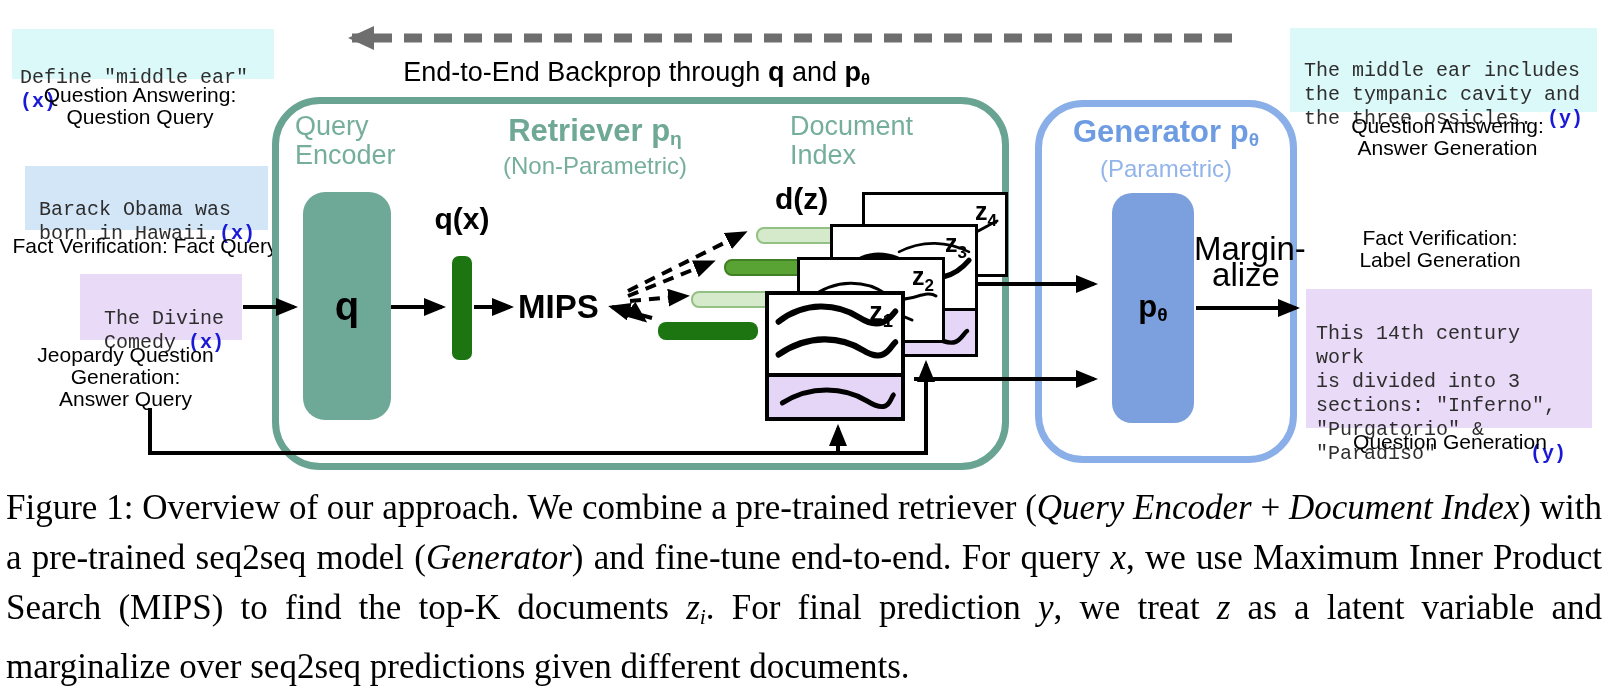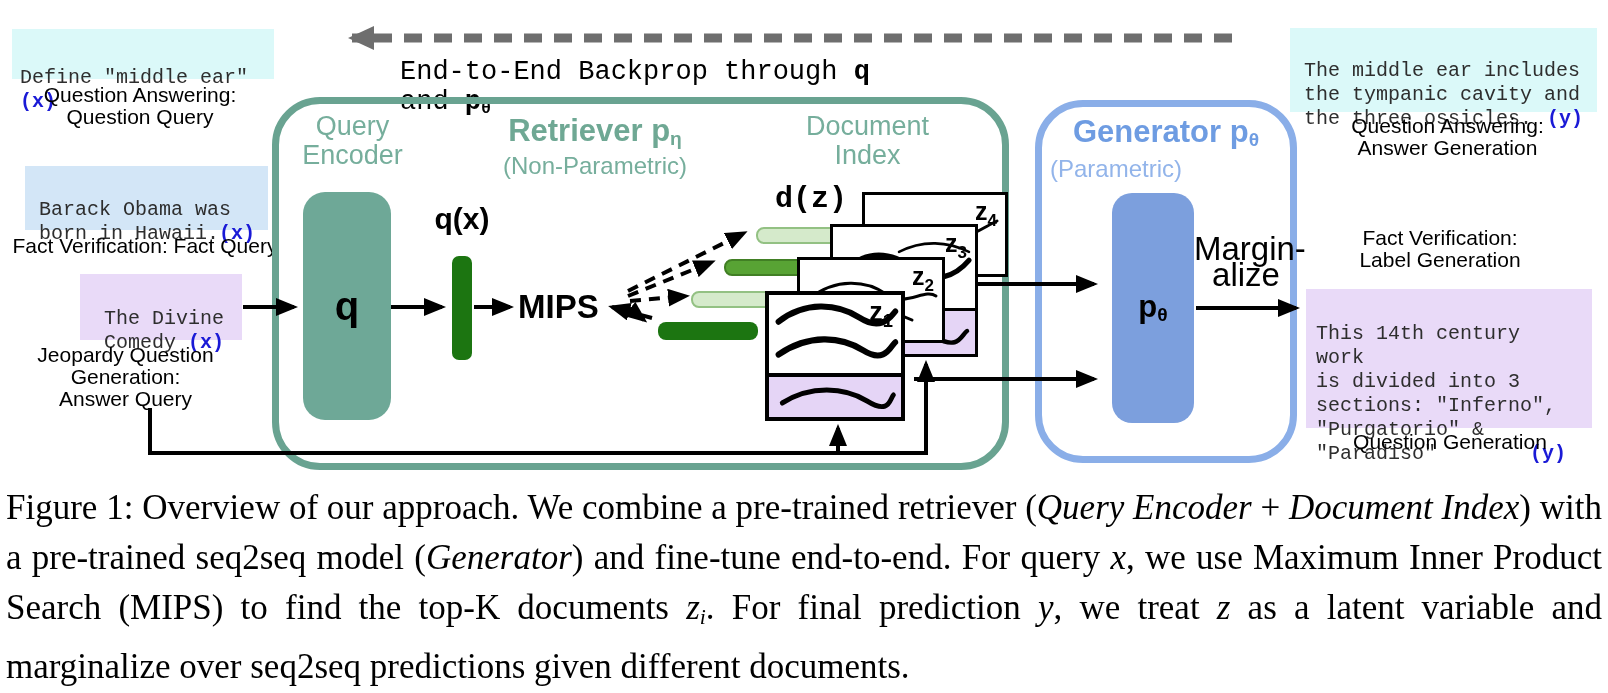--- a/index.html
+++ b/index.html
@@ -18,24 +18,24 @@
   
   .cap-label{position:absolute;font-size:21px;line-height:22px;color:#000;
              text-align:center;white-space:pre-line;}
 
   
   .retriever-box{position:absolute;left:272px;top:97px;width:737px;height:373px;
                  border:7px solid #69a391;border-radius:48px;box-sizing:border-box;z-index:5;}
   .generator-box{position:absolute;left:1035px;top:100px;width:262px;height:363px;
                  border:7px solid #8aaee8;border-radius:48px;box-sizing:border-box;z-index:5;}
   .teal-label{position:absolute;color:#76ae9c;font-size:27px;line-height:29px;
-              text-align:center;white-space:pre-line;}
+              text-align:left;white-space:pre-line;}
   .teal-title{position:absolute;color:#6fa894;font-size:31px;font-weight:bold;text-align:center;}
   .blue-title{position:absolute;color:#6e9ce2;font-size:31px;font-weight:bold;text-align:center;}
-  .blue-sub{position:absolute;color:#92b4ea;font-size:24px;}
+  .blue-sub{position:absolute;color:#92b4ea;font-size:24px;text-align:center;}
   .teal-sub{position:absolute;color:#76ae9c;font-size:24px;text-align:center;}
 
   .q-block{position:absolute;left:303px;top:192px;width:88px;height:228px;background:#6ea897;
            border-radius:22px;display:flex;align-items:center;justify-content:center;
            font-size:40px;font-weight:bold;color:#000;z-index:8;}
   .p-block{position:absolute;left:1112px;top:193px;width:82px;height:230px;background:#7c9fdd;
            border-radius:20px;display:flex;align-items:center;justify-content:center;
            font-size:31px;font-weight:bold;color:#000;z-index:8;}
   .embed-bar{position:absolute;left:452px;top:256px;width:20px;height:104px;background:#1c7511;
              border-radius:7px;z-index:8;}
@@ -55,22 +55,22 @@
               border:3px solid #000;box-sizing:border-box;}
   .wave{position:absolute;left:0;top:0;width:100%;height:100%;}
 
   
   .overlay{position:absolute;left:0;top:0;width:1608px;height:478px;z-index:60;pointer-events:none;}
   .solid{stroke:#000;stroke-width:4;fill:none;}
   .dash-black{stroke:#000;stroke-width:4;fill:none;stroke-dasharray:11 8;}
   .dash-gray{stroke:#6e6e6e;stroke-width:9;fill:none;stroke-dasharray:18 12;}
 
   
-  .backprop-label{position:absolute;left:400px;top:57px;width:470px;text-align:left;
-                  font-size:27px;color:#000;font-family:Liberation Mono, monospace;}
+  .backprop-label{position:absolute;left:400px;top:57px;width:470px;text-align:right;
+                  font-size:27px;color:#000;}
 
   
   .marg{position:absolute;left:1194px;top:236px;width:104px;text-align:center;
         font-size:33px;font-weight:normal;line-height:26px;color:#000;white-space:pre-line;z-index:8;}
 
   
   .caption{position:absolute;left:6px;top:483px;width:1596px;
            font-family:"Liberation Serif",serif;font-size:35px;line-height:50px;color:#000;
            text-align:justify;}
   .seg-i{font-style:italic;}
@@ -136,21 +136,21 @@
   <div class="teal-sub" style="left:430px;top:152px;width:330px;">(Non-Parametric)</div>
   <div class="teal-label" style="left:790px;top:112px;width:155px;">Document
 Index</div>
 
   <div class="q-block">
     <span>q</span>
   </div>
   <div class="black-bold" style="left:424px;top:202px;width:76px;font-size:30px;text-align:center;">q(x)</div>
   <div class="embed-bar"></div>
   <div class="black-bold" style="left:518px;top:288px;width:90px;font-size:33px;">MIPS</div>
-  <div class="black-bold" style="left:775px;top:182px;width:70px;font-size:30px;font-family:Liberation Mono, monospace;">d(z)</div>
+  <div class="black-bold" style="left:775px;top:182px;width:70px;font-size:30px;">d(z)</div>
 
   <div class="hbar pale" style="left:756px;top:227px;width:108px;"></div>
   <div class="hbar mid" style="left:724px;top:259px;width:110px;"></div>
   <div class="hbar pale" style="left:691px;top:291px;width:102px;"></div>
   <div class="hbar dark" style="left:658px;top:322px;width:100px;height:18px;"></div>
 
   <div class="doc-card" style="left:862px;top:192px;width:146px;height:85px;z-index:20;">
     <svg class="wave" viewBox="0 0 140 79" preserveAspectRatio="none">
       <path d="M8,48 C30,26 55,28 74,40 S115,34 132,26" stroke="#000" stroke-width="3" fill="none" stroke-linecap="round"></path>
     </svg>

